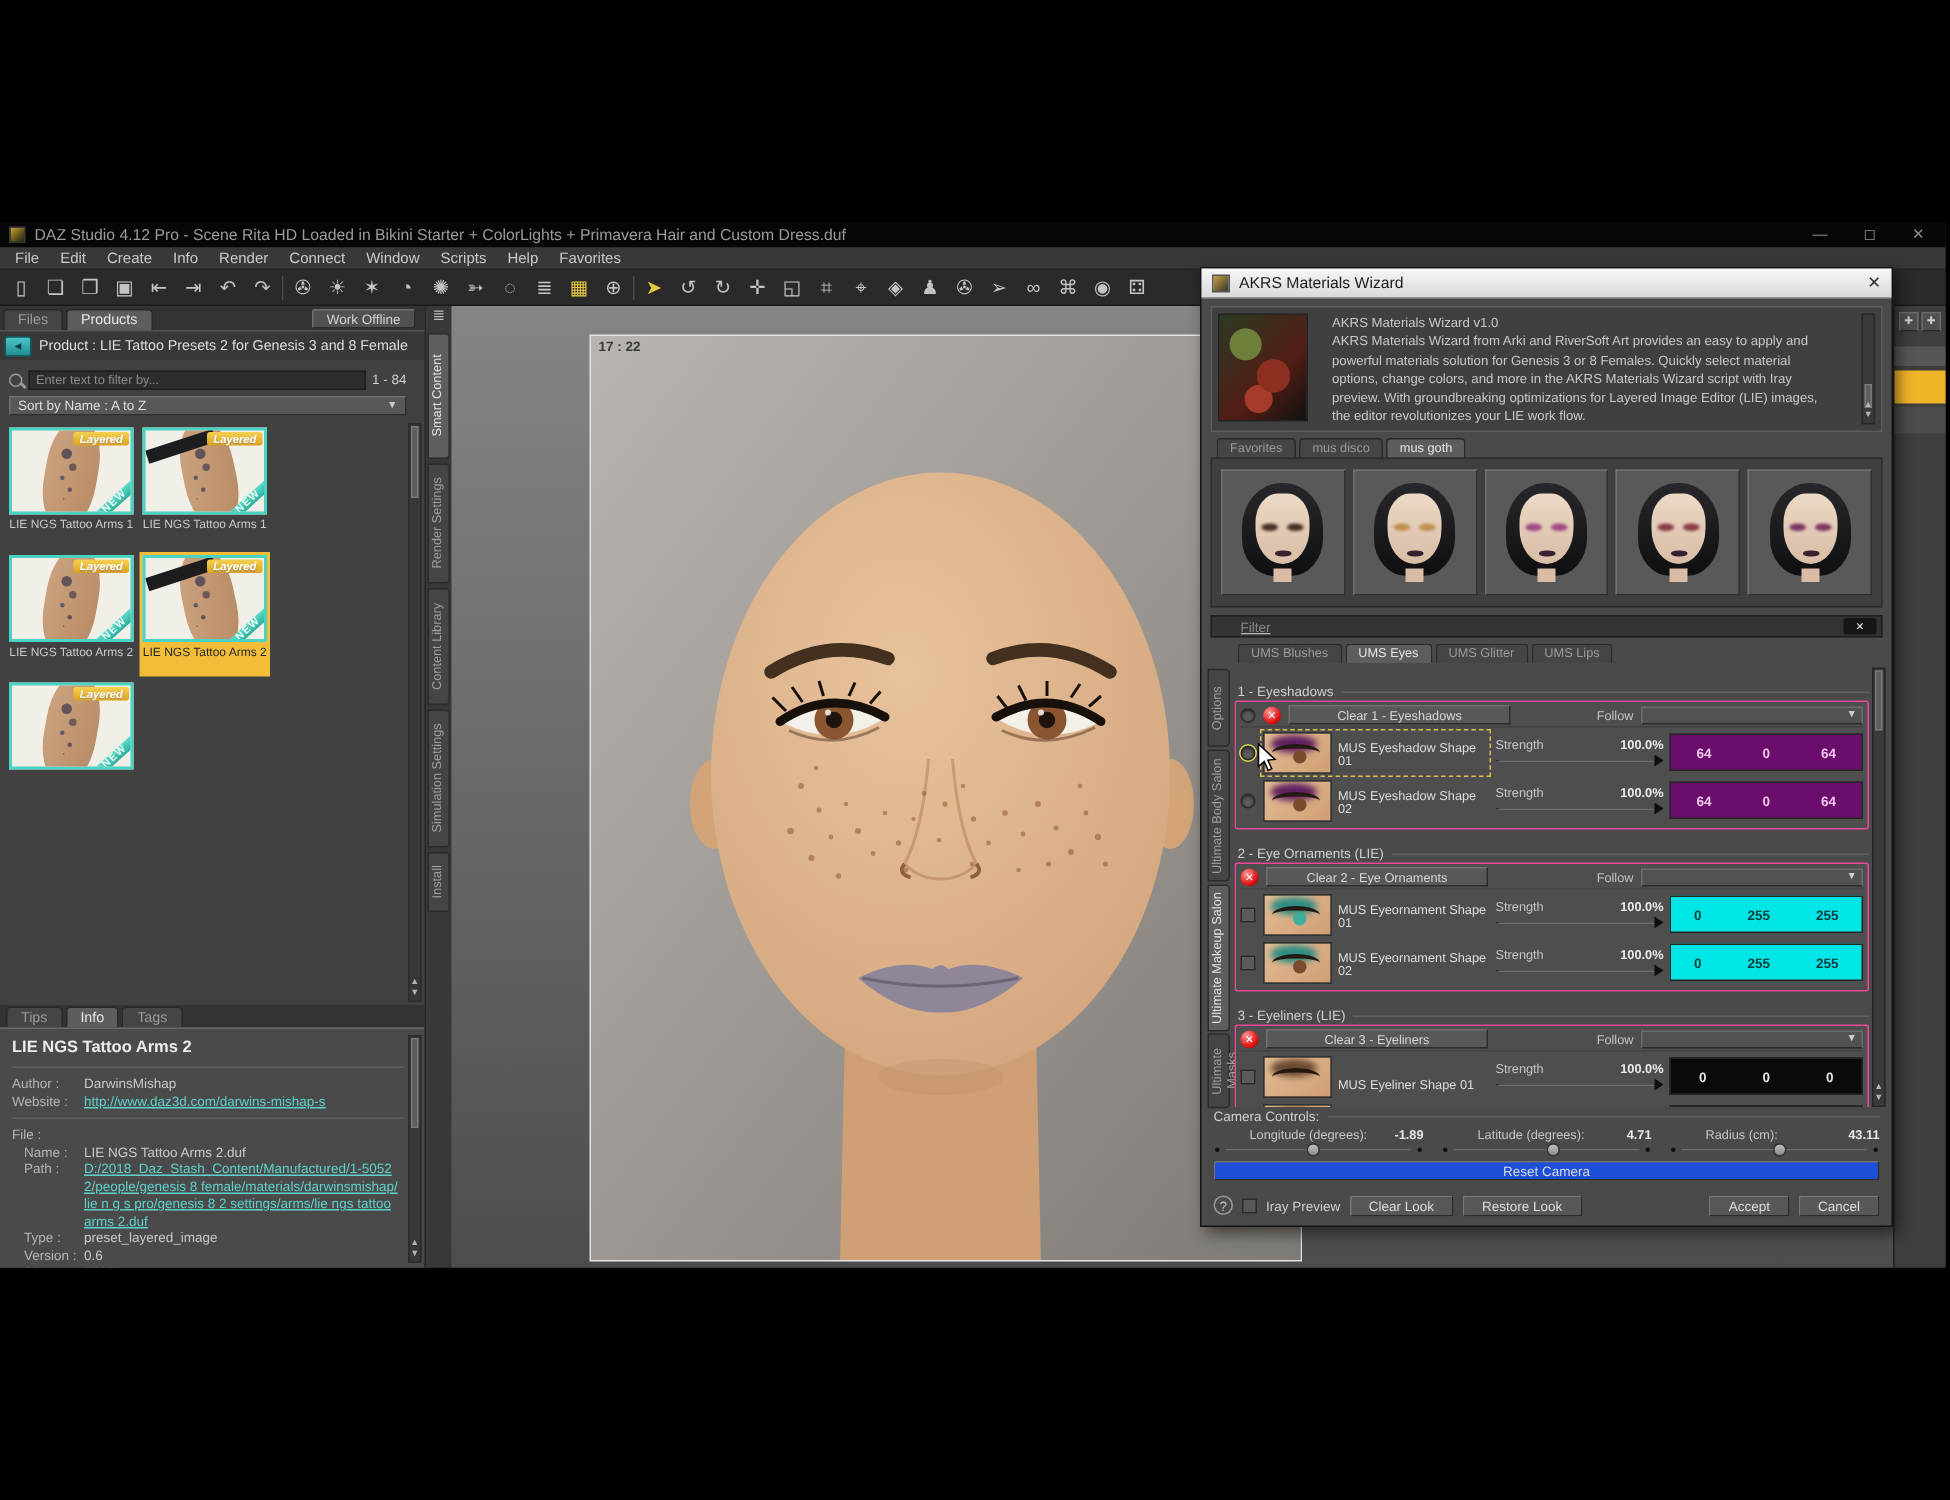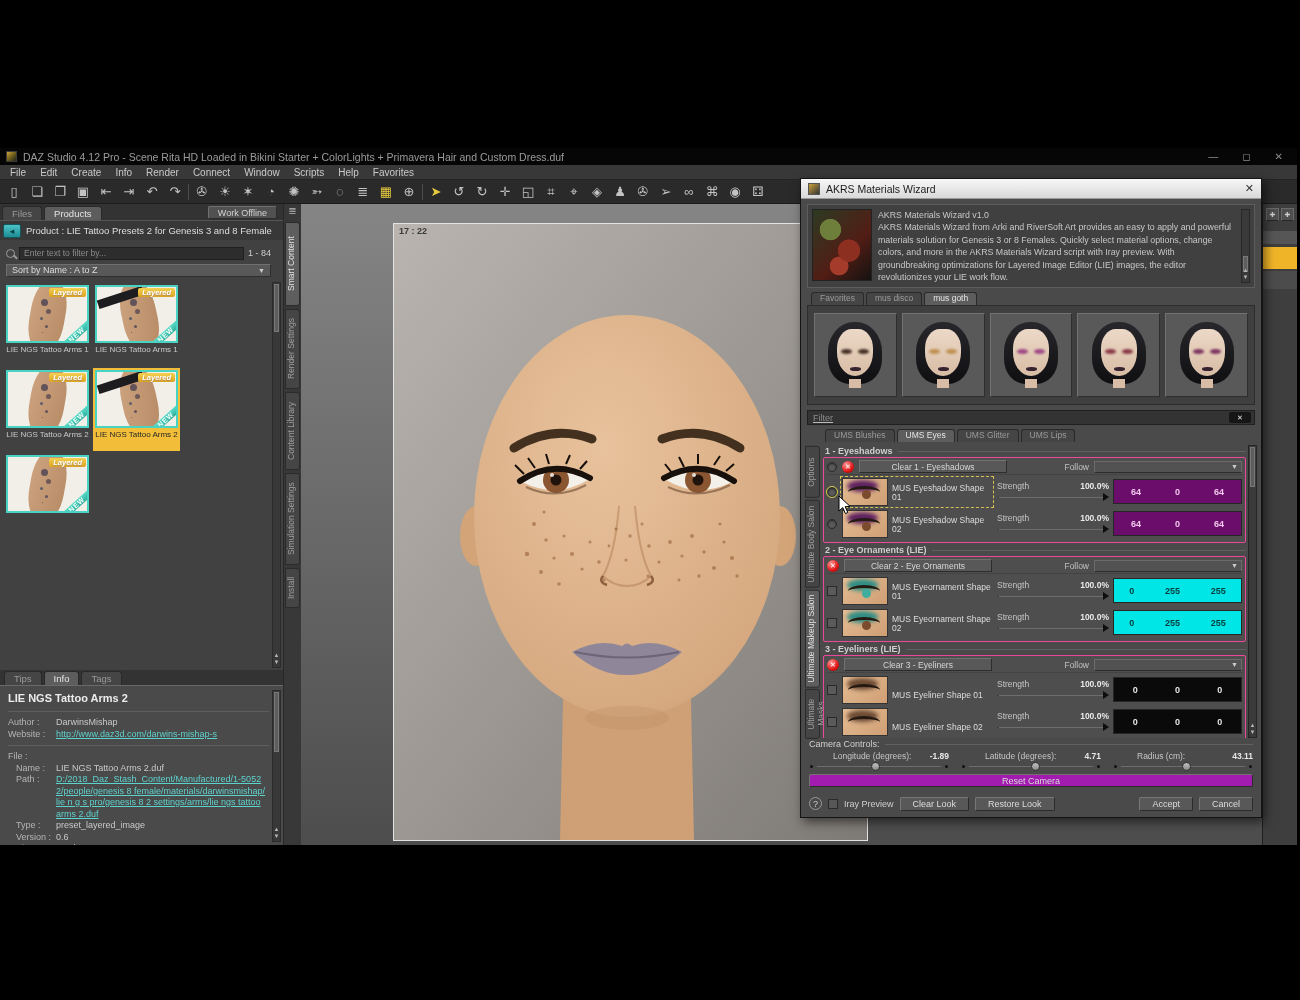--- a/index.html
+++ b/index.html
@@ -116,21 +116,21 @@
   
   .dialog { position:absolute; left:800px; top:178px; width:462px; height:640px; background:#4a4a4a;
             border:1px solid #141414; box-shadow:3px 4px 10px rgba(0,0,0,.55); z-index:20; }
   .dlg-title { height:20px; background:linear-gradient(#f7f7f7,#d9d9d9); display:flex; align-items:center; gap:6px;
                padding:0 7px; border-bottom:1px solid #9a9a9a; }
   .dlg-icon { width:12px; height:12px; background:linear-gradient(135deg,#caa23c,#333); border:1px solid #555; flex:none; }
   .dlg-title-text { font-size:10.5px; color:#1b1b1b; }
   .dlg-close { margin-left:auto; color:#333; font-size:11px; }
   .dlg-body { position:absolute; top:20px; left:0; right:0; bottom:0; }
   .about { position:absolute; top:5px; left:6px; right:6px; height:84px; background:#404040; border:1px solid #5d5d5d;
-           display:flex; gap:6px; padding:4px; }
+           display:flex; gap:16px; padding:4px; }
   .about-art { width:60px; height:72px; flex:none; border:1px solid #222;
      background:radial-gradient(circle at 30% 28%, #6e7f3c 0 16%, rgba(0,0,0,0) 17%),
                 radial-gradient(circle at 62% 58%, #8d2f20 0 20%, rgba(0,0,0,0) 21%),
                 radial-gradient(circle at 45% 80%, #a53b2a 0 14%, rgba(0,0,0,0) 15%),
                 linear-gradient(135deg,#2c3a22,#521d15 60%,#131210); }
   .about-text { flex:1; font-size:8.8px; line-height:12.4px; color:#c8c8c8; overflow:hidden; }
   .about-title { display:block; }
   .about-scroll { width:9px; flex:none; background:#3a3a3a; border:1px solid #272727; position:relative; }
   .as-handle { position:absolute; left:1px; right:1px; bottom:10px; height:16px; background:#5e5e5e; border:1px solid #787878; }
   .ptabs { position:absolute; top:93px; left:10px; height:13px; display:flex; }
@@ -141,29 +141,29 @@
            display:flex; align-items:center; justify-content:center; }
   .pface { width:54px; height:66px; position:relative; }
   .pf-hair { position:absolute; left:0; right:0; top:0; bottom:4px; border-radius:48% 48% 40% 40%; background:linear-gradient(#28282c,#0f0f12); }
   .pf-skin { position:absolute; left:9px; right:9px; top:7px; bottom:12px; border-radius:45% 45% 55% 55%; background:linear-gradient(#ecd9c7,#d8bca5); }
   .pf-shadow { position:absolute; width:11px; height:5px; border-radius:50%; top:27px; filter:blur(1px); }
   .pf-shadow.l { left:13px; } .pf-shadow.r { right:13px; }
   .pf-lips { position:absolute; left:22px; bottom:17px; width:11px; height:4px; border-radius:45%; background:#372230; }
   .pf-neck { position:absolute; left:21px; right:21px; bottom:0; height:9px; background:#d8bca5; }
   .filter-row { position:absolute; top:211px; left:6px; right:6px; height:15px; background:#333; border:1px solid #1f1f1f;
                 display:flex; align-items:center; }
-  .filter-input { flex:1; background:transparent; border:none; outline:none; font-size:9px; color:#bbb; padding:0 5px; min-width:0;text-decoration:underline; }
+  .filter-input { flex:1; background:transparent; border:none; outline:none; font-size:9px; color:#bbb; padding:0 19px; min-width:0;text-decoration:underline; }
   .filter-clear { width:22px; height:11px; margin-right:3px; background:#161616; border-radius:2px; color:#e8e8e8;
                   font-size:7px; display:flex; align-items:center; justify-content:center; }
   .cattabs { position:absolute; top:230px; left:24px; height:13px; display:flex; }
   .dlg-side { position:absolute; top:245px; left:2px; width:19px; bottom:78px; display:flex; flex-direction:column; }
   .dlg-side .vtab { margin:2px 0 0 2px; padding:0; }
   .dlg-list { position:absolute; top:246px; left:22px; right:15px; bottom:79px; overflow:hidden; }
   .dlg-scroll { position:absolute; top:246px; right:4px; bottom:79px; width:9px; background:#3a3a3a; border:1px solid #262626; }
-  .sec-label { font-size:9px; color:#cfcfcf; margin:1px 0 1px 2px; display:flex; align-items:center; gap:5px;font-weight:bold; }
+  .sec-label { font-size:9px; color:#cfcfcf; margin:11px 0 1px 2px; display:flex; align-items:center; gap:5px; }
   .sec-label::after { content:""; flex:1; border-top:1px solid #606060; }
   .sec-box { border:1px solid #ec4899; border-radius:2px; padding:1px 3px 2px; margin-bottom:2px; background:#4e4e4e; }
   .clear-row { height:16px; display:flex; align-items:center; gap:5px; border-bottom:1px solid #434343; margin-bottom:1px; }
   .radio { width:10px; height:10px; border-radius:50%; background:#5a5a5a; border:1px solid #2a2a2a; box-shadow:inset 0 1px 2px #262626; flex:none; }
   .radio.hl { outline:1.5px solid #d9d24e; }
   .redx { width:12px; height:12px; border-radius:50%; flex:none;
           background:radial-gradient(circle at 35% 30%, #ff9a9a, #e01414 60%, #7e0404); color:#fff; font-size:7px;
           display:flex; align-items:center; justify-content:center; font-weight:bold; }
   .clear-btn { height:13px; line-height:12px; min-width:148px; text-align:center; background:#585858; border:1px solid #717171;
                border-bottom-color:#2c2c2c; border-right-color:#2c2c2c; font-size:8.5px; color:#d6d6d6; padding:0 8px; }
@@ -195,21 +195,21 @@
   .cam-label::after { content:""; flex:1; border-top:1px solid #606060; }
   .cam-fields { display:flex; gap:12px; margin-top:2px; }
   .cam-field { flex:1; }
   .cam-line { display:flex; justify-content:space-between; font-size:8.5px; color:#c6c6c6;padding-left:24px; }
   .cam-val { font-weight:bold; color:#e6e6e6; }
   .cam-slider { position:relative; height:11px; }
   .cam-track { position:absolute; left:8px; right:8px; top:5px; height:1px; background:#2c2c2c; border-bottom:1px solid #6d6d6d; }
   .cam-handle { position:absolute; top:1px; width:9px; height:9px; border-radius:50%; background:linear-gradient(#c2c2c2,#8a8a8a); border:1px solid #333; }
   .cam-end { position:absolute; top:4px; width:3px; height:3px; background:#111; border-radius:50%; }
   .cam-end.left { left:1px; } .cam-end.right { right:1px; }
-  .reset-btn { margin-top:2px; height:13px; width:100%; background:#a21caf; border:1px solid #717171; border-bottom-color:#2c2c2c;
+  .reset-btn { margin-top:2px; height:13px; width:100%; background:#1d4ed8; border:1px solid #717171; border-bottom-color:#2c2c2c;
                border-right-color:#2c2c2c; font-size:9px; color:#dadada; text-align:center; line-height:12px; border-radius:2px; }
   .dlg-footer { position:absolute; left:8px; right:8px; bottom:5px; height:17px; display:flex; align-items:center; gap:6px; }
   .help { width:13px; height:13px; border-radius:50%; border:1px solid #999; font-size:9px; color:#ccc;
           display:flex; align-items:center; justify-content:center; flex:none; }
   .chk { width:10px; height:10px; background:#575757; border:1px solid #2a2a2a; flex:none; }
   .foot-label { font-size:9px; color:#cfcfcf; }
   .btn { height:14px; padding:0 12px; background:#585858; border:1px solid #777; border-bottom-color:#2b2b2b;
          border-right-color:#2b2b2b; font-size:9px; color:#dcdcdc; display:flex; align-items:center; border-radius:2px; }
   .spacer { flex:1; }
   .cursor { position:absolute; left:838px; top:495px; z-index:60; }

